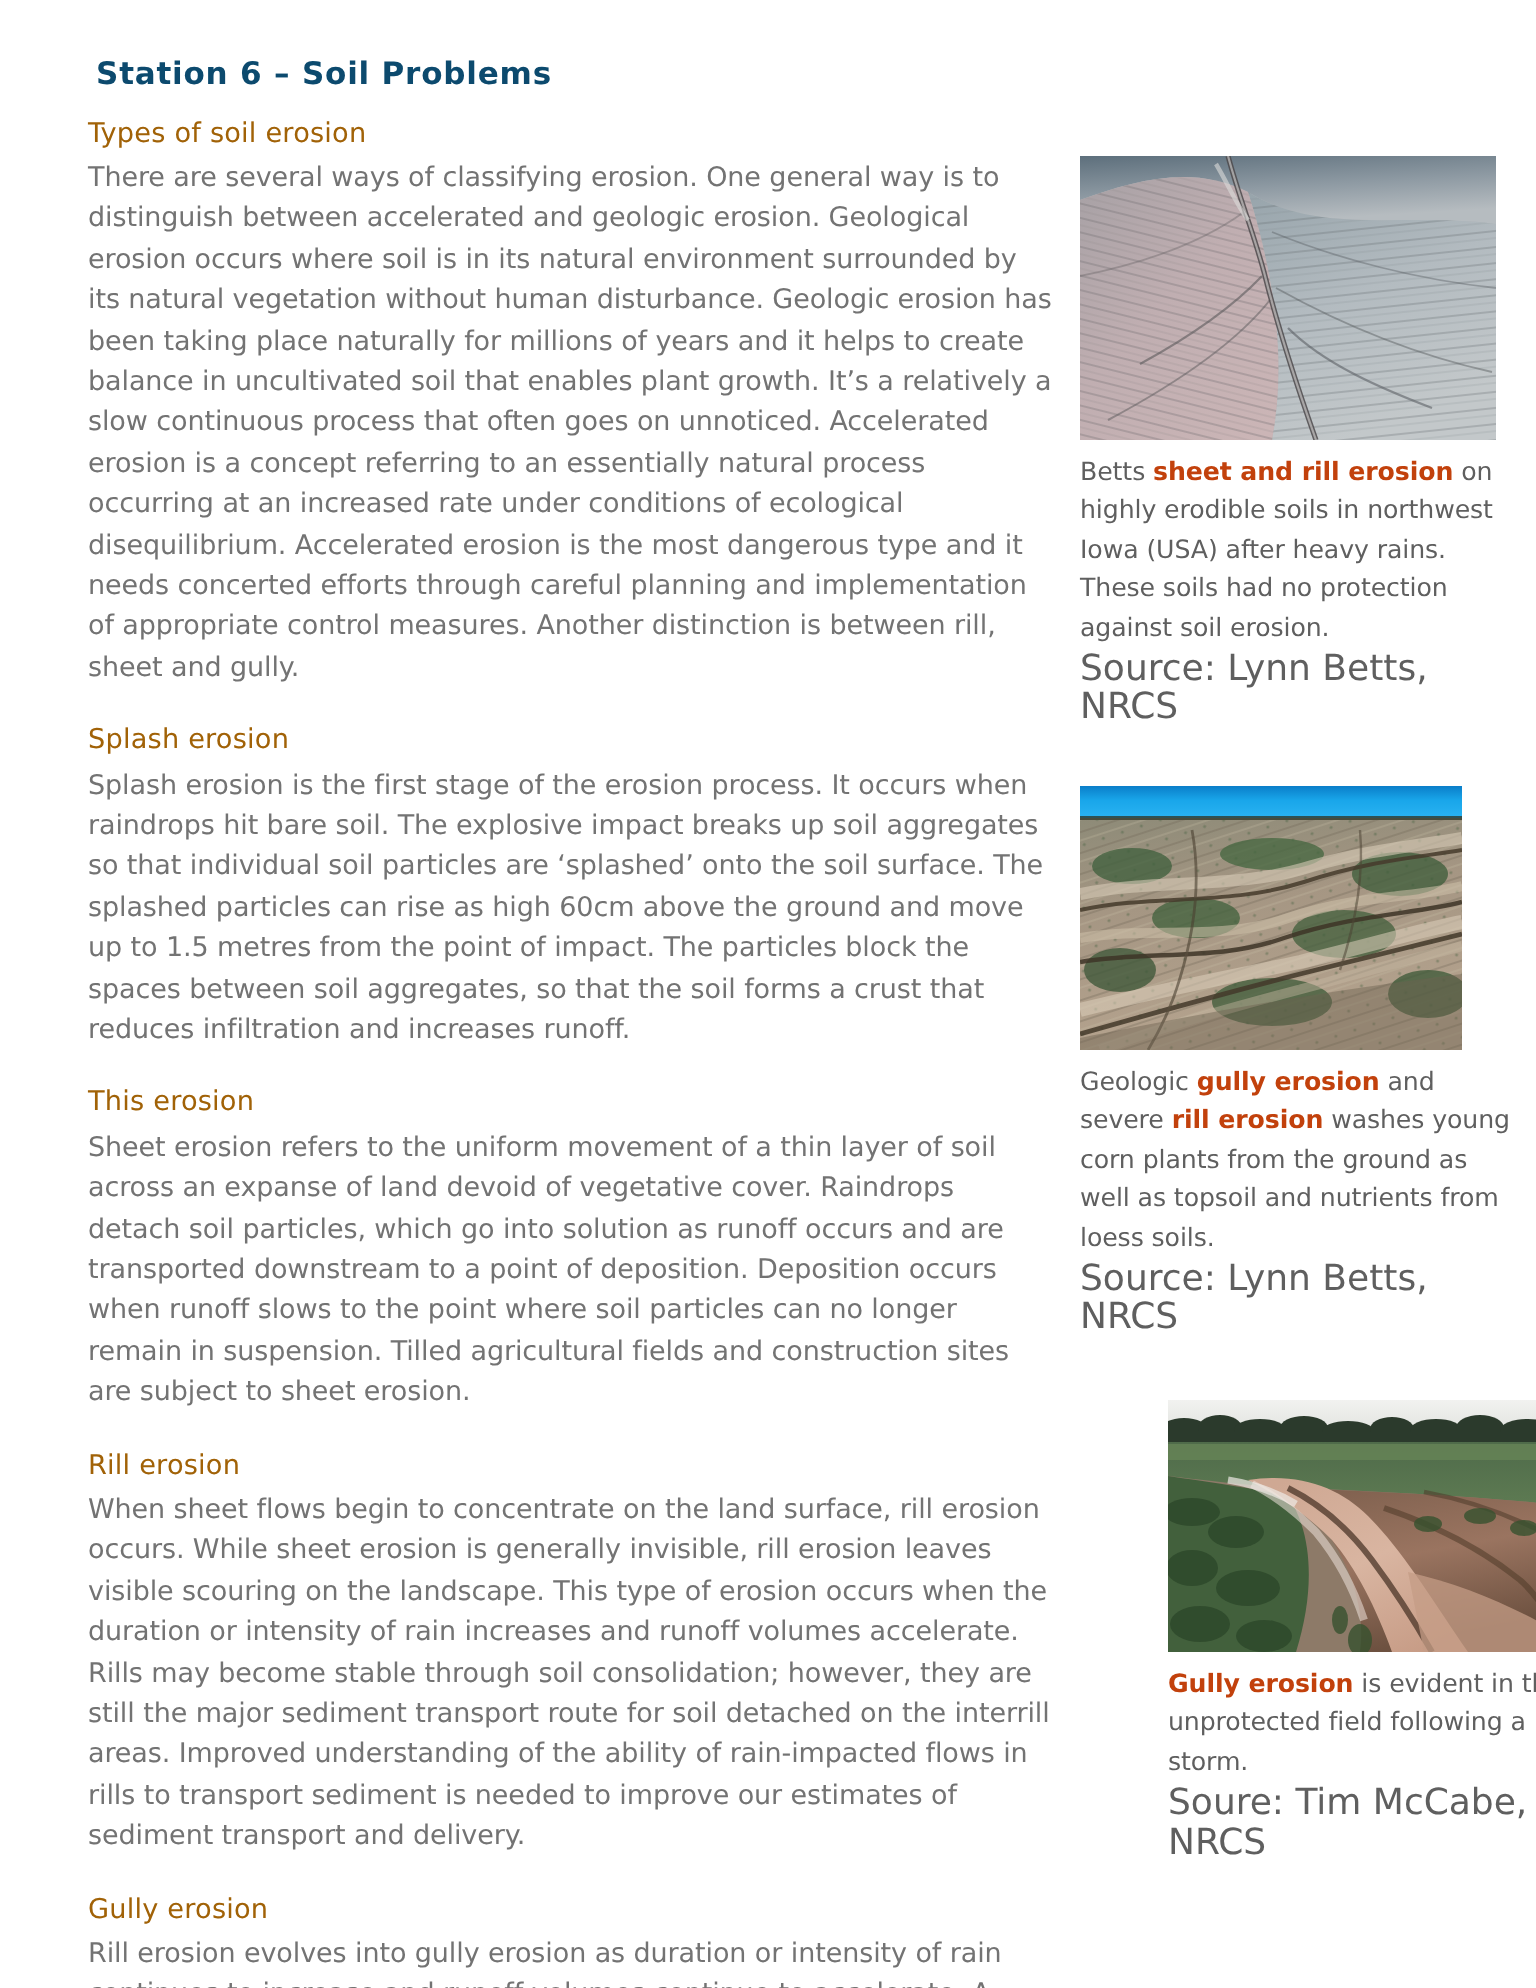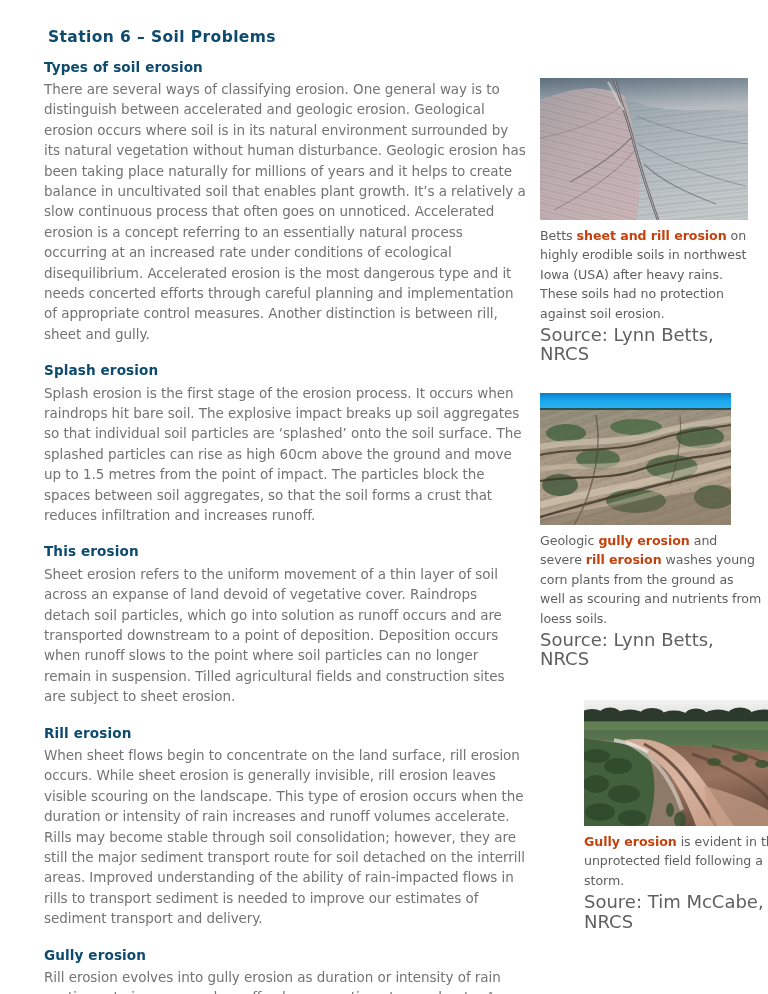--- a/index.html
+++ b/index.html
@@ -32,22 +32,22 @@
   .doc-title {
     font-size: 15.5px;
     font-weight: bold;
     color: #0c4a6e;
     letter-spacing: 0.4px;
     margin: 0 0 11px 4px;
     line-height: 1.2;
   }
   .sec-head {
     font-size: 13.6px;
-    font-weight: bold;
-    color: #0c4a6e;
+    font-weight: normal;
+    color: #a16207;
     margin: 3px 0 3px 0;
     letter-spacing: 0.1px;
     line-height: 1.35;
   }
   .body-par {
     font-size: 13.5px;
     line-height: 20.4px;
     color: #737373;
     margin: 0 4px 17px 0;
     text-align: left;
@@ -238,21 +238,21 @@
           <path d="M0 88 C36 82 68 88 102 76 C138 64 168 64 191 58" stroke="#3e3527" stroke-width="2.2" fill="none"></path>
           <path d="M0 124 C42 112 78 102 118 92 C150 84 174 78 191 74" stroke="#443a2b" stroke-width="2.4" fill="none"></path>
           <path d="M56 22 C60 44 58 70 50 96 C46 110 40 122 34 132" stroke="#4a4031" stroke-width="1.4" fill="none" opacity="0.7"></path>
           <path d="M140 22 C142 44 138 68 130 92" stroke="#4a4031" stroke-width="1.2" fill="none" opacity="0.6"></path>
         </g>
 
         <path d="M0 126 C50 116 110 104 191 94 V132 H0 Z" fill="#6d6150" opacity="0.45"></path>
       </svg>
 
       <p class="fig-cap">
-        <span>Geologic </span><b>gully erosion</b><span> and severe </span><b>rill erosion</b><span> washes young corn plants from the ground as well as scouring and nutrients from loess soils.</span>
+        <span>Geologic </span><b>gully erosion</b><span> and severe </span><b>rill erosion</b><span> washes young corn plants from the ground as well as topsoil and nutrients from loess soils.</span>
       </p>
       <p class="fig-src">Source: Lynn Betts, NRCS</p>
     </div>
 
     <div class="figure fig3">
       <svg class="fig-img" width="191" height="126" viewBox="0 0 191 126" preserveAspectRatio="none">
         <defs>
           <linearGradient id="g3sky" x1="0" y1="0" x2="0" y2="1">
             <stop offset="0" stop-color="#f2f2f0"></stop>
             <stop offset="1" stop-color="#e2e4e0"></stop>

